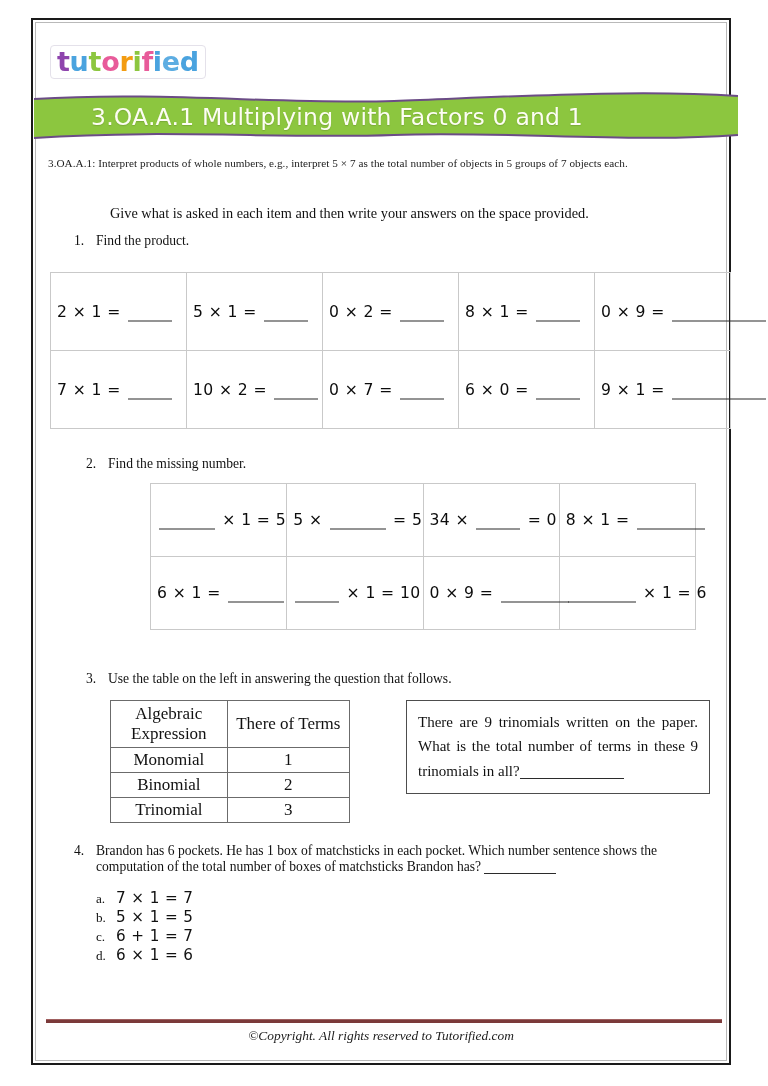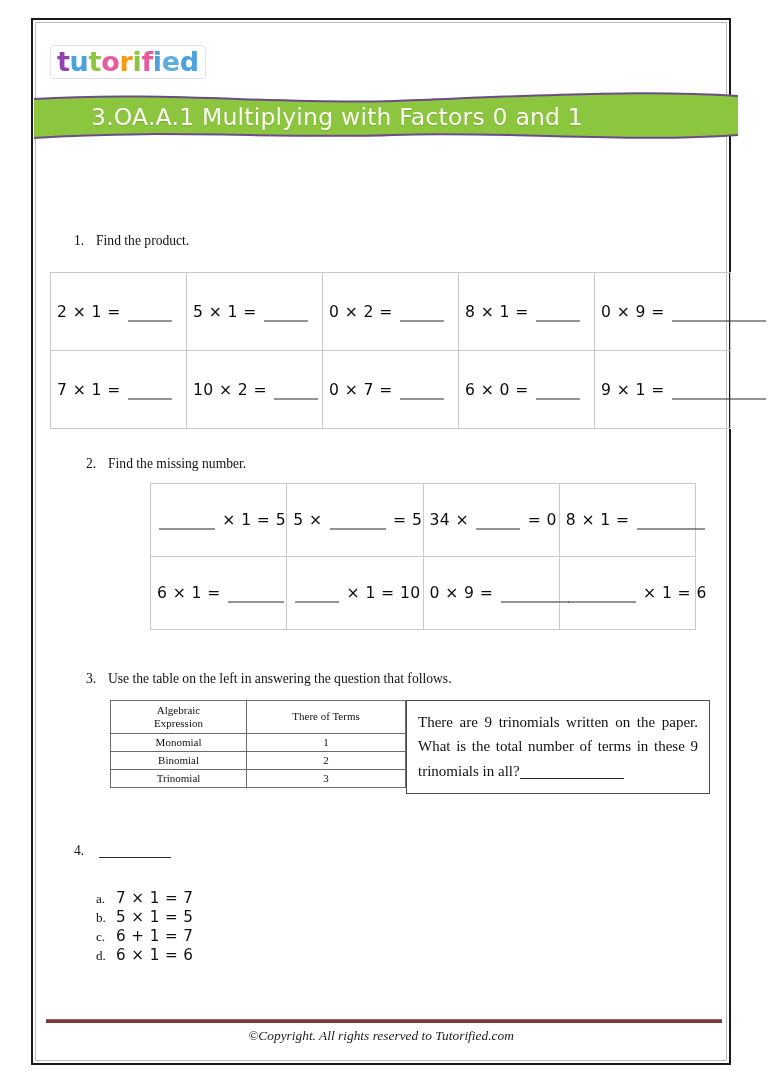--- a/index.html
+++ b/index.html
@@ -156,23 +156,23 @@
   #table2 {
     left: 82px; top: 460px;
     width: 546px; height: 147px; margin-left: 32px;
   }
   #table2 td { height: 73px; width: 136px; }
 
   
   #terms-table {
     position: absolute;
     left: 74px; top: 677px;
-    width: 296px;
+    width: 240px;
     border-collapse: collapse;
-    font-size: 11px;
+    font-size: 17px;
     color: #111;
   }
   #terms-table td {
     border: 1px solid #6b6b6b;
     text-align: center;
     padding: 2px 3px;
     line-height: 1.18;
   }
   #terms-table td.hdr { padding: 3px 3px; }
   #terms-table col.c1 { width: 131px; }
@@ -252,21 +252,23 @@
 
     <div class="banner">
       <svg width="704" height="52" viewBox="0 0 704 52" preserveAspectRatio="none">
         <path id="ribbon-fill" d="M0,8 C130,0 250,14 360,10 C470,6 600,-2 704,5 L704,44 C600,52 470,40 360,44 C250,48 130,38 0,47 Z" fill="#8cc63f"></path>
         <path id="ribbon-top" d="M0,8 C130,0 250,14 360,10 C470,6 600,-2 704,5" fill="none" stroke="#6b4c86" stroke-width="2"></path>
         <path id="ribbon-bot" d="M0,47 C130,38 250,48 360,44 C470,40 600,52 704,44" fill="none" stroke="#6b4c86" stroke-width="2"></path>
       </svg>
       <div class="banner-title">3.OA.A.1 Multiplying with Factors 0 and 1</div>
     </div>
 
-
+    <div class="standard">3.OA.A.1: Interpret products of whole numbers, e.g., interpret 5 × 7 as the total number of objects in 5 groups of 7 objects each.</div>
+
+    <div class="directions">Give what is asked in each item and then write your answers on the space provided.</div>
 
     <div class="item" id="item1">
       <span class="item-num">1.</span>
       <span class="item-text">Find the product.</span>
     </div>
 
     <table class="mathtable" id="table1">
       <tbody id="table1-body">
           <tr>
             <td>
@@ -375,21 +377,21 @@
         </tr>
       </tbody>
     </table>
 
     <div id="qbox">
       <span>There are 9 trinomials written on the paper. What is the total number of terms in these 9 trinomials in all?</span><span class="blank-inline"></span>
     </div>
 
     <div class="item" id="item4">
       <span class="item-num">4.</span>
-      <span class="item-text"><span class="tail-blank"></span></span>
+      <span class="item-text"><span>Brandon has 6 pockets. He has 1 box of matchsticks in each pocket. Which number sentence shows the computation of the total number of boxes of matchsticks Brandon has?</span><span class="tail-blank"></span></span>
     </div>
 
     <div id="choices">
         <div class="choice">
           <span class="choice-letter">a.</span>
           <span class="choice-eq">7 × 1 = 7</span>
         </div>
         <div class="choice">
           <span class="choice-letter">b.</span>
           <span class="choice-eq">5 × 1 = 5</span>

